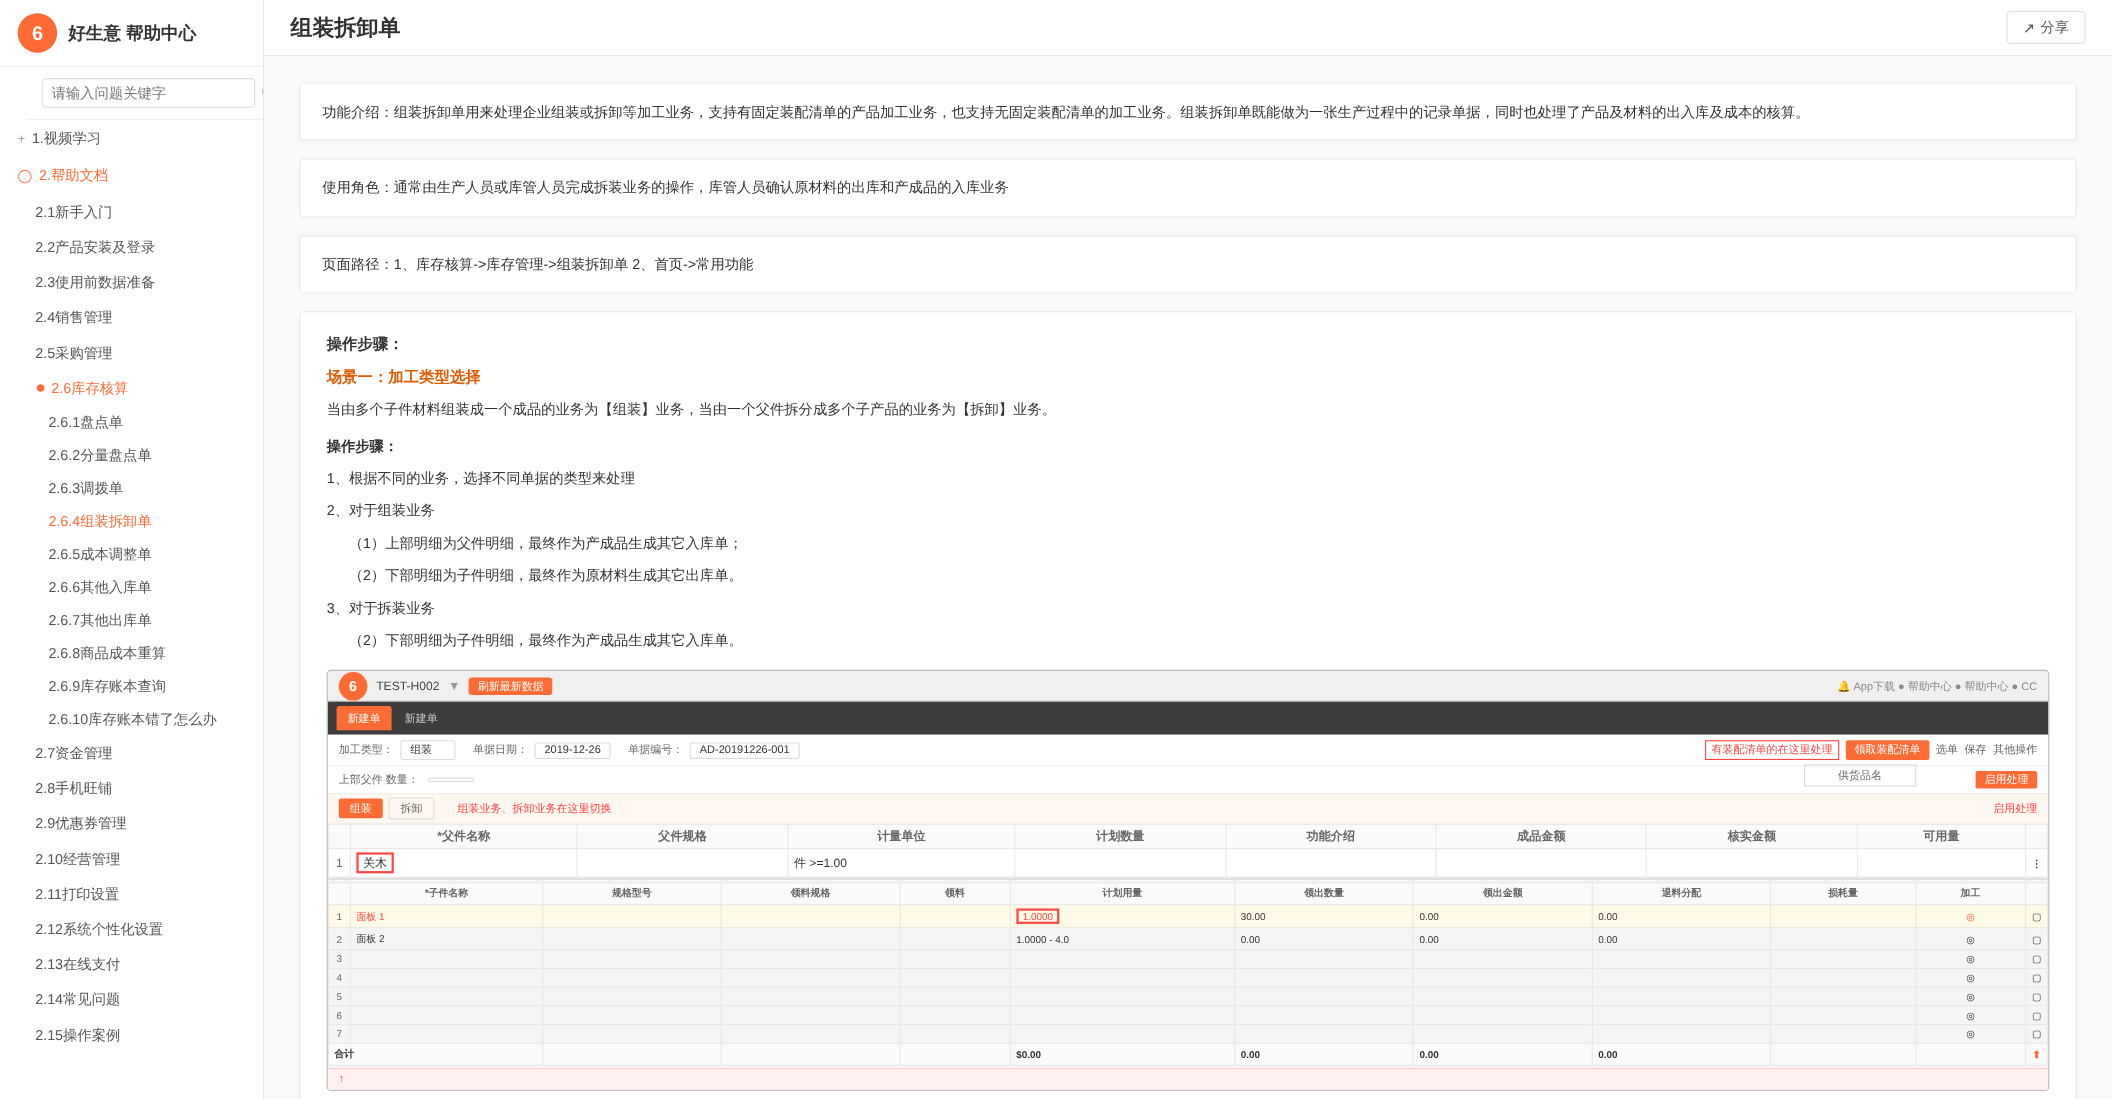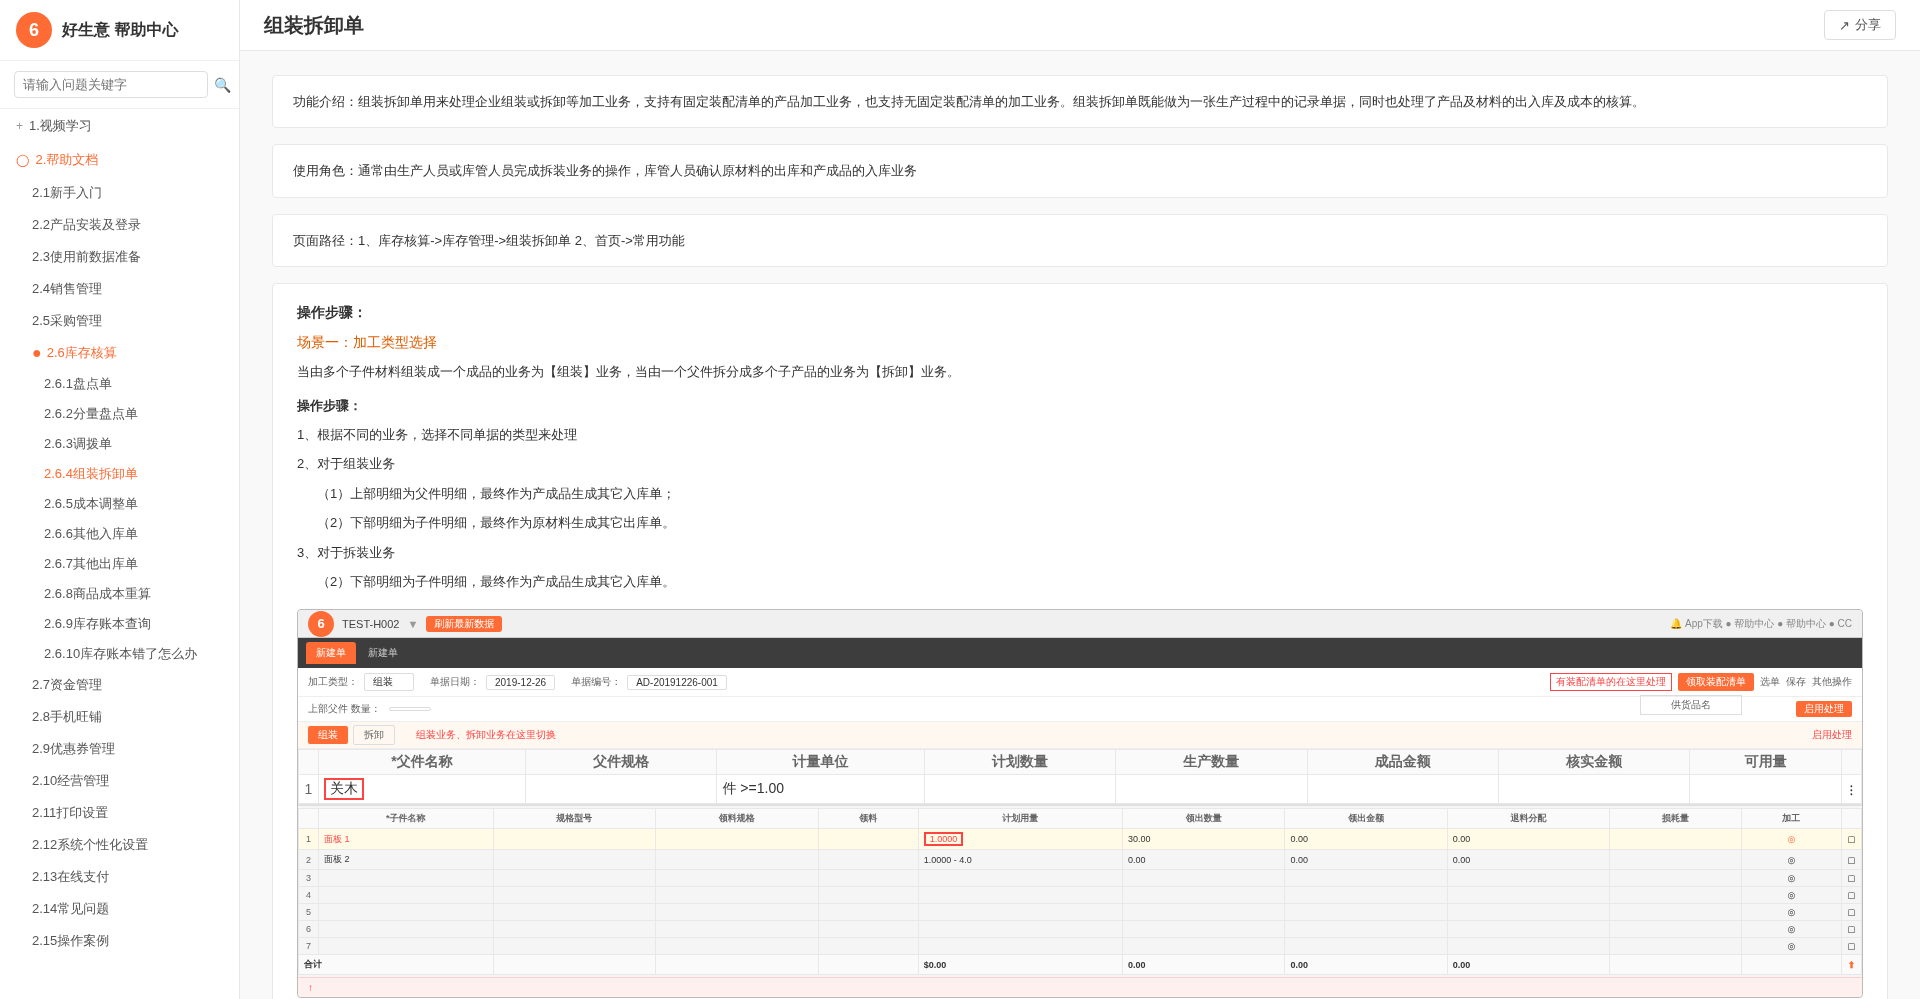--- a/index.html
+++ b/index.html
@@ -3,21 +3,21 @@
   <meta charset="utf-8">
   <style>
     * { box-sizing: border-box; margin: 0; padding: 0; }
     body { font-family: "Microsoft YaHei", "PingFang SC", Arial, sans-serif; font-size: 14px; color: #333; background: #f5f5f5; display: flex; height: 100vh; overflow: hidden; }
 
     
     .sidebar { width: 240px; background: #fff; border-right: 1px solid #e8e8e8; display: flex; flex-direction: column; height: 100vh; overflow-y: auto; flex-shrink: 0; }
     .sidebar-header { padding: 12px 16px; display: flex; align-items: center; gap: 10px; border-bottom: 1px solid #f0f0f0; }
     .logo-circle { width: 36px; height: 36px; border-radius: 50%; background: #ff6b35; color: #fff; font-size: 18px; font-weight: bold; display: flex; align-items: center; justify-content: center; flex-shrink: 0; }
     .logo-text { font-size: 16px; font-weight: bold; color: #333; }
-    .search-box { padding: 10px 14px; border-bottom: 1px solid #f0f0f0; display: flex; align-items: center; gap: 6px; }
+    .search-box { padding: 10px 14px; border-bottom: 1px solid #f0f0f0; display: flex; align-items: center; gap: 6px; margin-left: 24px; }
     .search-input { flex: 1; border: 1px solid #ddd; border-radius: 4px; padding: 5px 8px; font-size: 13px; outline: none; color: #999; }
     .search-icon { color: #999; font-size: 14px; cursor: pointer; }
 
     .nav-section { padding: 0; }
     .nav-item { padding: 8px 16px; cursor: pointer; font-size: 13px; color: #555; display: flex; align-items: center; gap: 6px; }
     .nav-item.section-header { font-weight: 500; }
     .nav-item .toggle-icon { font-size: 12px; color: #999; }
     .nav-item.orange-dot .toggle-icon { color: #ff6b35; }
     .sub-item { padding: 7px 16px 7px 32px; cursor: pointer; font-size: 13px; color: #555; }
     .sub-sub-item { padding: 6px 16px 6px 44px; cursor: pointer; font-size: 13px; color: #555; }
@@ -27,21 +27,21 @@
     .main { flex: 1; display: flex; flex-direction: column; height: 100vh; overflow: hidden; }
     .top-bar { background: #fff; border-bottom: 1px solid #e8e8e8; padding: 10px 24px; display: flex; align-items: center; justify-content: space-between; }
     .page-title { font-size: 20px; font-weight: bold; color: #333; }
     .share-btn { border: 1px solid #ddd; background: #fff; padding: 5px 14px; border-radius: 4px; cursor: pointer; font-size: 13px; color: #555; display: flex; align-items: center; gap: 5px; }
 
     .content-area { flex: 1; overflow-y: auto; padding: 24px 32px; background: #f9f9f9; }
 
     .info-block { background: #fff; border: 1px solid #e8e8e8; border-radius: 4px; padding: 14px 20px; margin-bottom: 16px; font-size: 13px; color: #333; line-height: 1.8; }
 
     .section-title { font-size: 14px; font-weight: bold; color: #333; margin-bottom: 12px; }
-    .sub-section-title { font-size: 14px; font-weight: normal; color: #e05c00; margin-bottom: 8px; margin-top: 12px; }
+    .sub-section-title { font-size: 14px; font-weight: bold; color: #e05c00; margin-bottom: 8px; margin-top: 12px; }
 
     .op-steps { background: #fff; border: 1px solid #e8e8e8; border-radius: 4px; padding: 20px 24px; }
     .step-text { font-size: 13px; color: #333; margin-bottom: 6px; line-height: 1.8; }
     .step-text.bold { font-weight: bold; }
     .indent1 { padding-left: 20px; }
     .fake-screenshot-wrapper { position: relative; }
   </style>
 </head>
 <body>
 
@@ -179,29 +179,29 @@
           <div style="background:#fff8f0; padding:3px 10px; font-size:10px; display:flex; align-items:center; gap:5px; border-bottom:1px solid #eee;">
 
             <span style="background:#ff6b35; color:#fff; padding:2px 10px; border-radius:2px; font-size:10px;">组装</span>
             <span style="border:1px solid #ddd; padding:2px 10px; border-radius:2px; font-size:10px; color:#666;">拆卸</span>
             <span style="color:#ff4444; font-size:10px; margin-left:16px;">组装业务、拆卸业务在这里切换</span>
             <div style="flex:1;"></div>
             <span style="color:#ff4444; font-size:10px;">启用处理</span>
           </div>
 
           <div style="background:#fff; overflow-x:auto;">
-            <table style="width:100%; border-collapse:collapse; font-size:14px;">
+            <table style="width:100%; border-collapse:collapse; font-size:11px;">
               <thead>
                 <tr style="background:#fafafa;">
                   <th style="border:1px solid #e8e8e8; padding:3px 5px; color:#666; text-align:center; width:20px;"></th>
                   <th style="border:1px solid #e8e8e8; padding:3px 5px; color:#666;">*父件名称</th>
                   <th style="border:1px solid #e8e8e8; padding:3px 5px; color:#666;">父件规格</th>
                   <th style="border:1px solid #e8e8e8; padding:3px 5px; color:#666;">计量单位</th>
                   <th style="border:1px solid #e8e8e8; padding:3px 5px; color:#666;">计划数量</th>
-                  <th style="border:1px solid #e8e8e8; padding:3px 5px; color:#666;">生产数量</th>
+                  <th style="border:1px solid #e8e8e8; padding:3px 5px; color:#666;">功能介绍</th>
                   <th style="border:1px solid #e8e8e8; padding:3px 5px; color:#666;">成品金额</th>
                   <th style="border:1px solid #e8e8e8; padding:3px 5px; color:#666;">核实金额</th>
                   <th style="border:1px solid #e8e8e8; padding:3px 5px; color:#666;">可用量</th>
                   <th style="border:1px solid #e8e8e8; padding:3px 5px; color:#666; width:20px;"></th>
                 </tr>
               </thead>
               <tbody>
                 <tr>
                   <td style="border:1px solid #e8e8e8; padding:3px 5px; text-align:center; color:#666;">1</td>
                   <td style="border:1px solid #e8e8e8; padding:3px 5px;">

